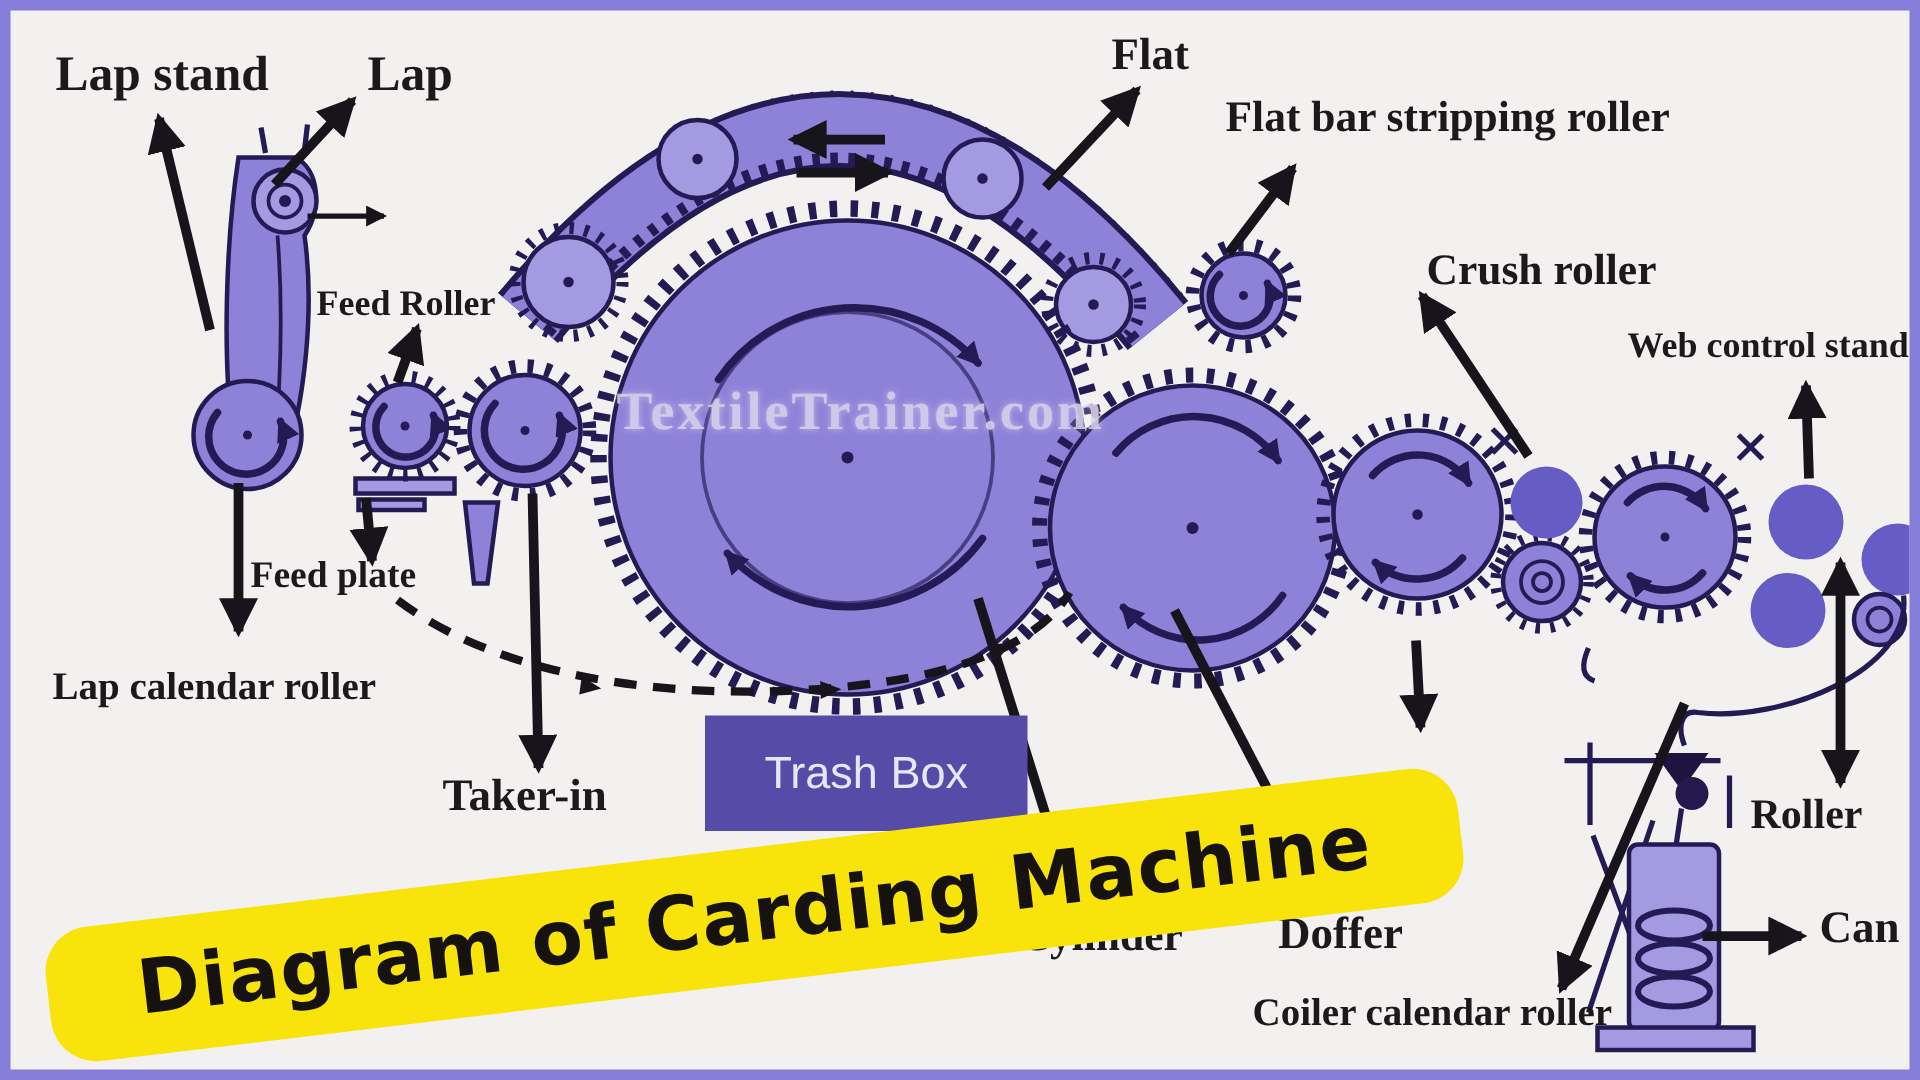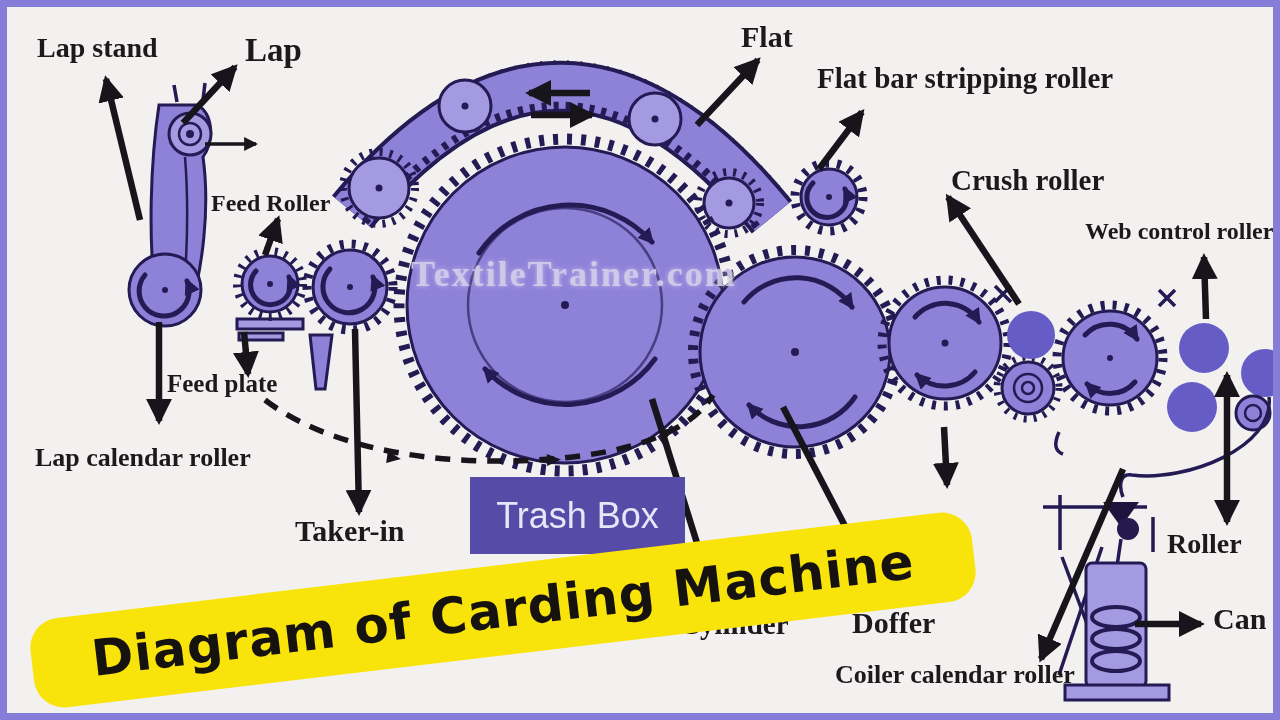--- a/index.html
+++ b/index.html
@@ -30,21 +30,21 @@
     position:absolute;z-index:12;left:404px;top:246px;
     font-weight:700;font-size:36px;letter-spacing:2px;
     color:var(--watermark,#d9d4ec);opacity:.88;
     text-shadow:0 0 5px rgba(255,255,255,.55);
     font-family:Liberation Serif, serif;
   }
   .trashbox{
     position:absolute;z-index:8;left:463px;top:470px;width:215px;height:77px;
     background:var(--trash-bg,#564ca8);
     display:flex;align-items:center;justify-content:center;
-    font-family:"Liberation Sans",sans-serif;font-size:36px;
+    font-family:"Liberation Sans",sans-serif;font-size:30px;
     color:var(--trash-text,#e9e5f8);
   }
   .banner{
     position:absolute;z-index:30;left:22px;top:558px;width:948px;height:90px;
     background:var(--banner-bg,#f8e40a);border-radius:30px;
     transform:rotate(-6.8deg);
     display:flex;align-items:center;justify-content:center;
     font-family:"DejaVu Sans",sans-serif;font-weight:bold;font-size:50px;
     color:var(--banner-text,#161210);letter-spacing:1px;
   }
@@ -223,27 +223,27 @@
       <line class="arrow" x1="645" y1="392" x2="710" y2="600" marker-end="url(#ah)"></line>
       <line class="arrow" x1="776" y1="400" x2="876" y2="592" marker-end="url(#ah)"></line>
       <line class="arrow" x1="1116" y1="462" x2="1034" y2="652" marker-end="url(#ah)"></line>
       <line class="arrow" x1="1220" y1="368" x2="1220" y2="515" marker-start="url(#ah)" marker-end="url(#ah)"></line>
       <line class="arrow" x1="1128" y1="617" x2="1194" y2="617" marker-end="url(#ah)"></line>
     </g>
   </svg>
 
   <div class="wm">TextileTrainer.com</div>
 
-  <div class="lbl" style="left:30px;top:26px;font-size:28px">Lap stand</div>
+  <div class="lbl" style="left:30px;top:26px;font-size:33px">Lap stand</div>
   <div class="lbl" style="left:238px;top:26px;font-size:33px">Lap</div>
   <div class="lbl" style="left:204px;top:184px;font-size:24px">Feed Roller</div>
   <div class="lbl" style="left:734px;top:14px;font-size:30px">Flat</div>
   <div class="lbl" style="left:810px;top:56px;font-size:29px">Flat bar stripping roller</div>
   <div class="lbl" style="left:944px;top:158px;font-size:29px">Crush roller</div>
-  <div class="lbl" style="left:1078px;top:212px;font-size:24px">Web control roller</div>
+  <div class="lbl" style="left:1078px;top:212px;font-size:24px">Web control stand</div>
   <div class="lbl" style="left:160px;top:364px;font-size:25px">Feed plate</div>
   <div class="lbl" style="left:28px;top:437px;font-size:26px">Lap calendar roller</div>
   <div class="lbl" style="left:288px;top:508px;font-size:30px">Taker-in</div>
   <div class="lbl" style="left:672px;top:602px;font-size:29px">Cylinder</div>
   <div class="lbl" style="left:845px;top:600px;font-size:30px">Doffer</div>
   <div class="lbl" style="left:828px;top:654px;font-size:26px">Coiler calendar roller</div>
   <div class="lbl" style="left:1160px;top:522px;font-size:28px">Roller</div>
   <div class="lbl" style="left:1206px;top:596px;font-size:30px">Can</div>
 
   <div class="trashbox">

